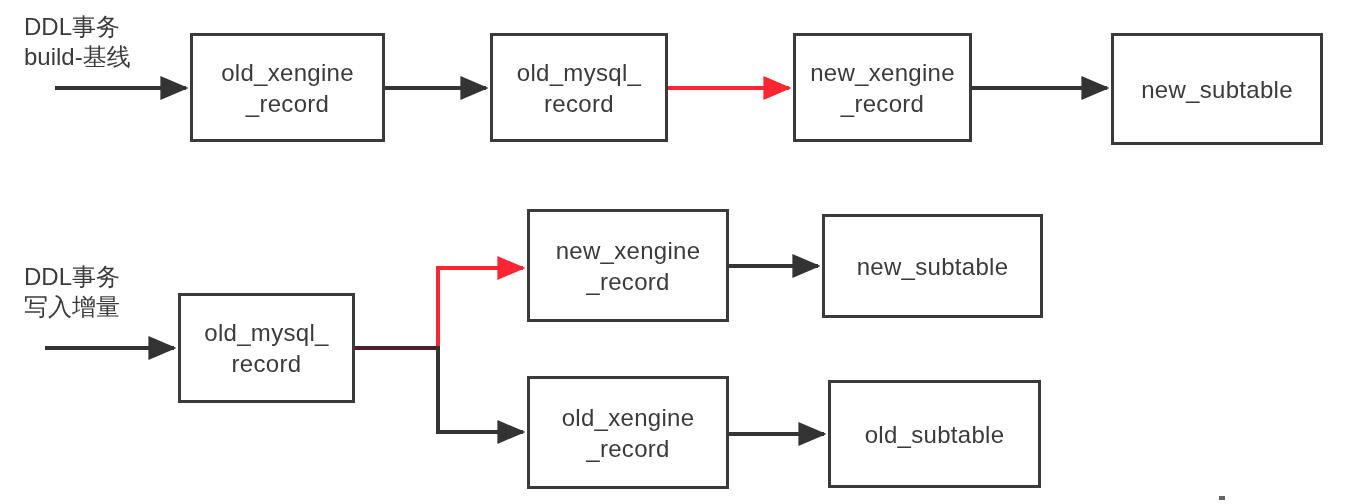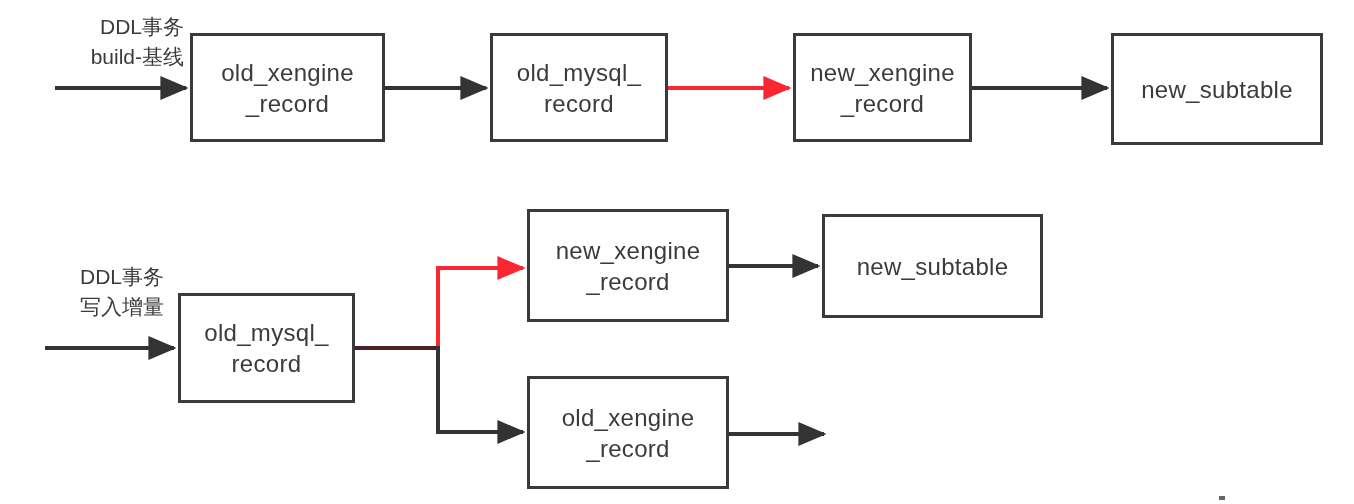--- a/index.html
+++ b/index.html
@@ -33,23 +33,23 @@
     text-align:center;
     color:var(--text);
     font-size:24px;
     line-height:31px;
     white-space:pre-line;
     letter-spacing:0.3px;
   }
   .flow-label{
     position:absolute;
     color:var(--text);
-    font-size:21px;
+    font-size:24px;
     line-height:30px;
-    text-align:right;
+    text-align:left;
     white-space:pre-line;
   }
   .mk-black{fill:var(--stroke);}
   .mk-red{fill:var(--red);}
   .ln{stroke:var(--stroke);stroke-width:4;fill:none;}
   .ln-red{stroke:var(--red);stroke-width:4;fill:none;}
   .ln-trunk{stroke:var(--trunk-overlap);stroke-width:4;fill:none;}
   .stray{
     position:absolute;
     width:6px;height:4px;
@@ -98,15 +98,16 @@
 _record</div>
   <div class="node" style="left:1111px;top:33px;width:212px;height:112px;">new_subtable</div>
 
   <div class="node" style="left:178px;top:293px;width:177px;height:110px;">old_mysql_
 record</div>
   <div class="node" style="left:527px;top:209px;width:202px;height:113px;">new_xengine
 _record</div>
   <div class="node" style="left:822px;top:214px;width:221px;height:104px;">new_subtable</div>
   <div class="node" style="left:527px;top:376px;width:202px;height:113px;">old_xengine
 _record</div>
+  <div class="node" style="left:828px;top:380px;width:213px;height:108px;">old_subtable</div>
 
   <div class="stray" style="left:1219px;top:496px;"></div>
 </div>
 
 </body></html>

